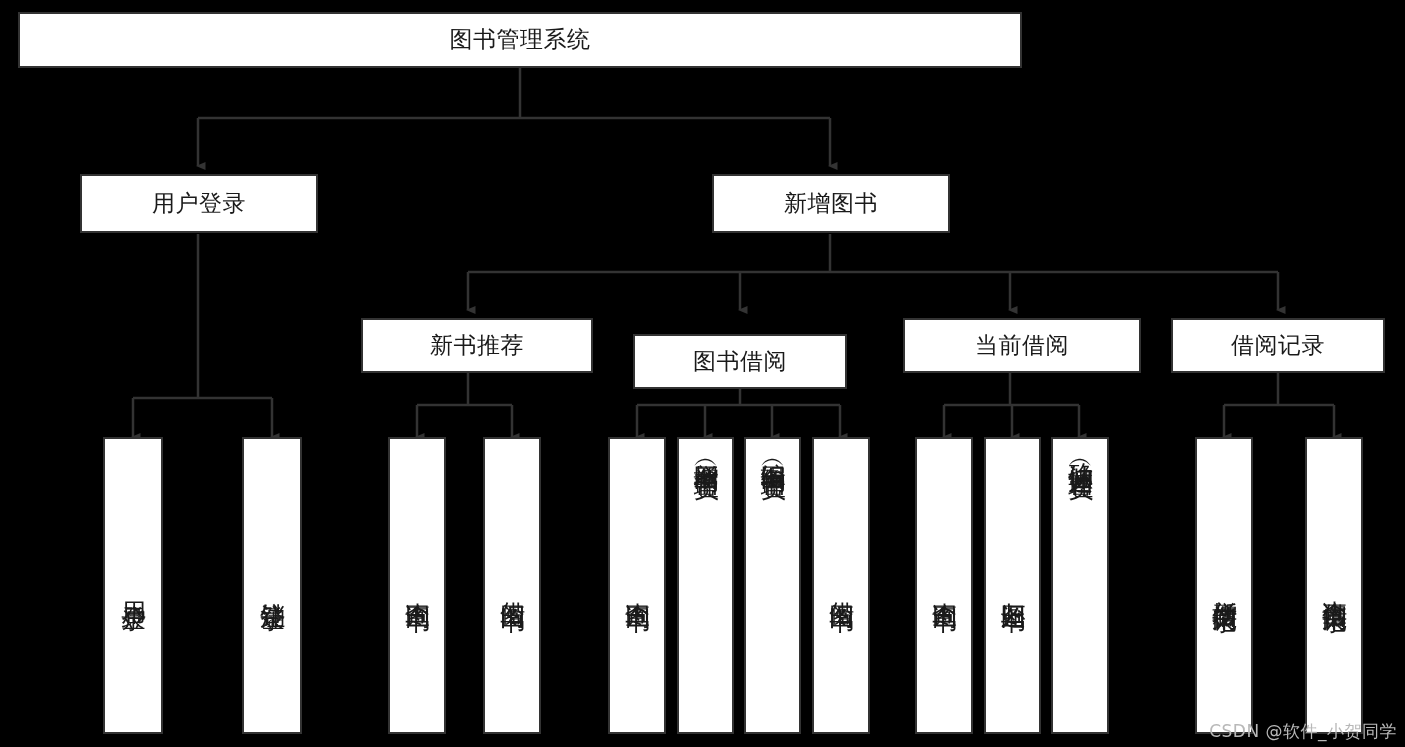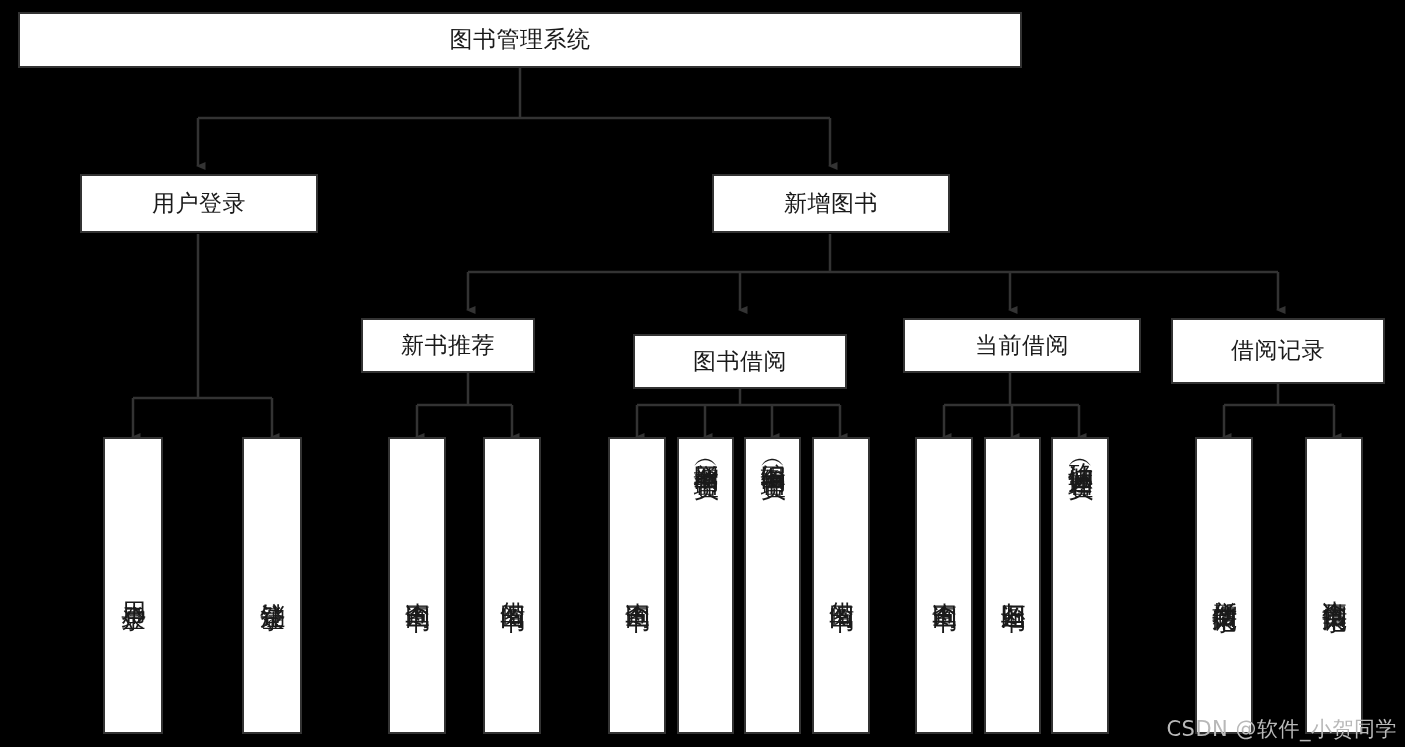--- a/index.html
+++ b/index.html
@@ -58,21 +58,21 @@
     white-space: nowrap;
   }
   .node.vertical.centered {
     align-items: center;
     padding-top: 0;
   }
   #watermark {
     position: absolute;
     right: 8px;
     bottom: 4px;
-    font-size: 21px;
+    font-size: 17px;
     color: #b8b8b8;
     white-space: nowrap;
     letter-spacing: 0.5px;
   }
 </style>
 </head>
 <body>
 
 <div id="diagram-root">
 
@@ -130,30 +130,30 @@
     <span class="label">图书管理系统</span>
   </div>
 
   <div class="node horizontal" style="left:80px; top:174px; width:238px; height:59px;">
     <span class="label">用户登录</span>
   </div>
   <div class="node horizontal" style="left:712px; top:174px; width:238px; height:59px;">
     <span class="label">新增图书</span>
   </div>
 
-  <div class="node horizontal" style="left:361px; top:318px; width:174px; height:55px;font-family:Liberation Serif, serif;">
+  <div class="node horizontal" style="left:361px; top:318px; width:232px; height:55px;font-family:Liberation Serif, serif;">
     <span class="label">新书推荐</span>
   </div>
   <div class="node horizontal" style="left:633px; top:334px; width:214px; height:55px;">
     <span class="label">图书借阅</span>
   </div>
   <div class="node horizontal" style="left:903px; top:318px; width:238px; height:55px;">
     <span class="label">当前借阅</span>
   </div>
-  <div class="node horizontal" style="left:1171px; top:318px; width:214px; height:66px;">
+  <div class="node horizontal" style="left:1171px; top:318px; width:214px; height:55px;">
     <span class="label">借阅记录</span>
   </div>
 
   <div class="node vertical centered" style="left:103px; top:437px; width:60px; height:297px;">
     <span class="label">用户登录</span>
   </div>
   <div class="node vertical centered" style="left:242px; top:437px; width:60px; height:297px;">
     <span class="label">注销登录</span>
   </div>
 

